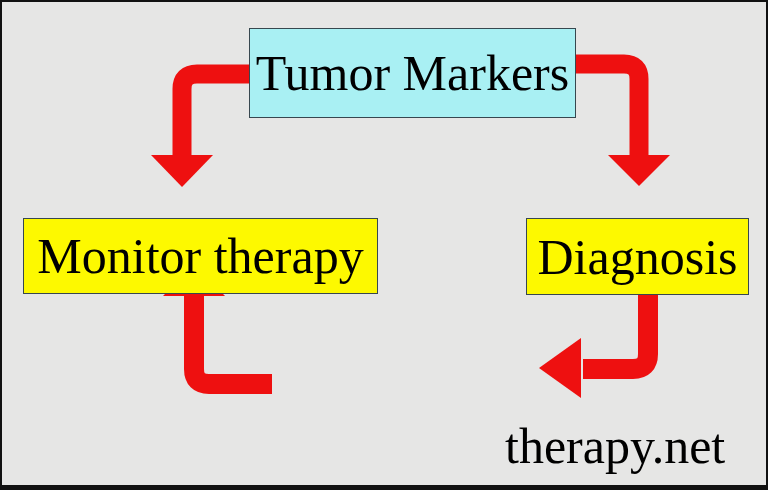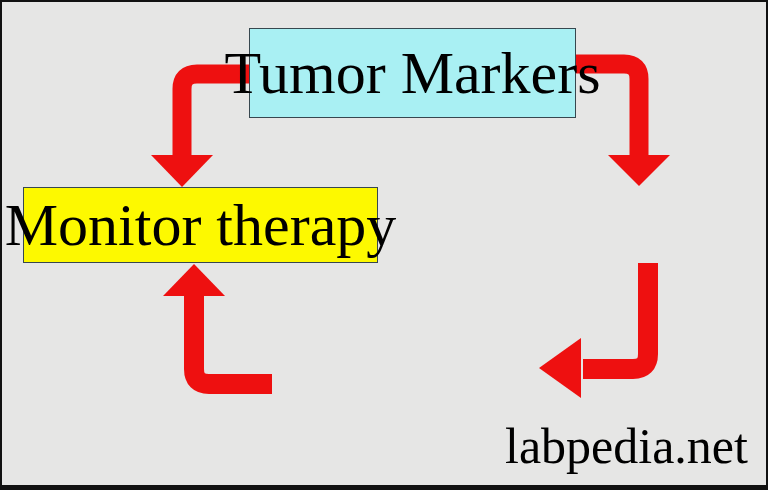--- a/index.html
+++ b/index.html
@@ -32,27 +32,27 @@
     z-index: 5;
   }
 
   .node {
     position: absolute;
     display: flex;
     align-items: center;
     justify-content: center;
     border: 1.5px solid var(--box-border);
     color: var(--text-color);
-    font-size: 60px;
+    font-size: 50px;
     line-height: 1;
     white-space: nowrap;
     z-index: 2;
   }
   .node.cyan   { background: var(--box-cyan); }
-  .node.yellow { background: var(--box-yellow); }
+  .node.yellow { background: var(--box-yellow); margin-top: 31px; }
 
   .node-tumor     { left: 249px; top: 28px;  width: 327px; height: 90px; }
   .node-monitor   { left: 23px;  top: 187px; width: 355px; height: 76px; }
   .node-diagnosis { left: 526px; top: 187px; width: 223px; height: 77px; }
   .node-prognosis { left: 270px; top: 334px; width: 268px; height: 78px; }
 
   svg.arrows {
     position: absolute;
     inset: 0;
     width: 768px;
@@ -108,19 +108,22 @@
   </svg>
 
   <div class="node cyan node-tumor">
     <span>Tumor Markers</span>
   </div>
 
   <div class="node yellow node-monitor">
     <span>Monitor therapy</span>
   </div>
 
+  <div class="node yellow node-diagnosis">
+    <span>Diagnosis</span>
+  </div>
 
 
-  <div class="watermark">labpedia.net</div>
+  <div class="watermark">therapy.net</div>
 
   <div class="frame"></div>
 
 </div>
 
 </body></html>

